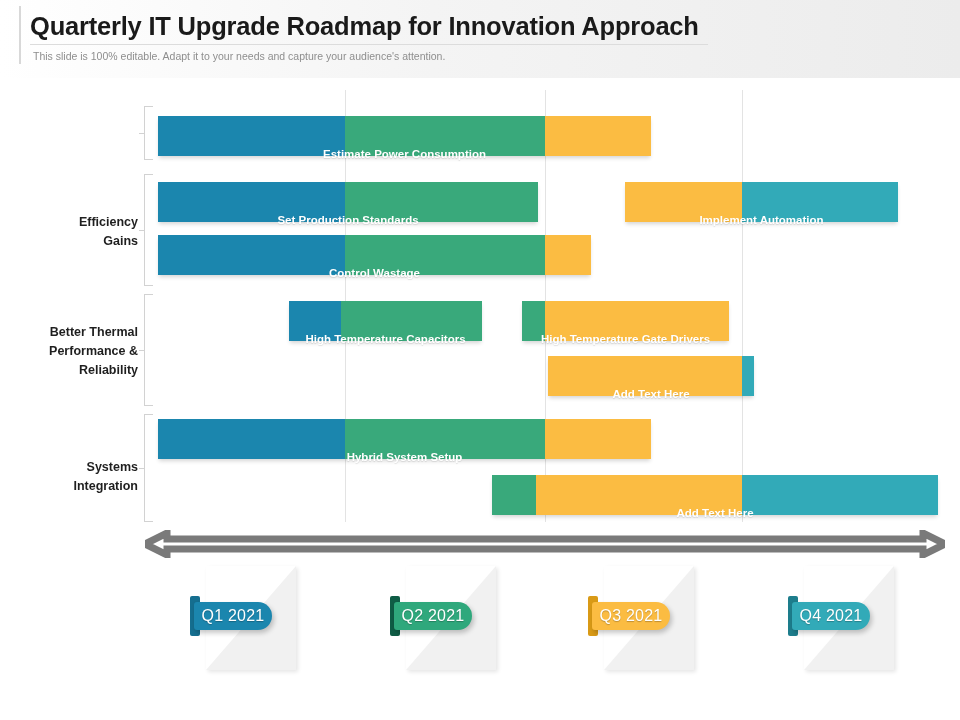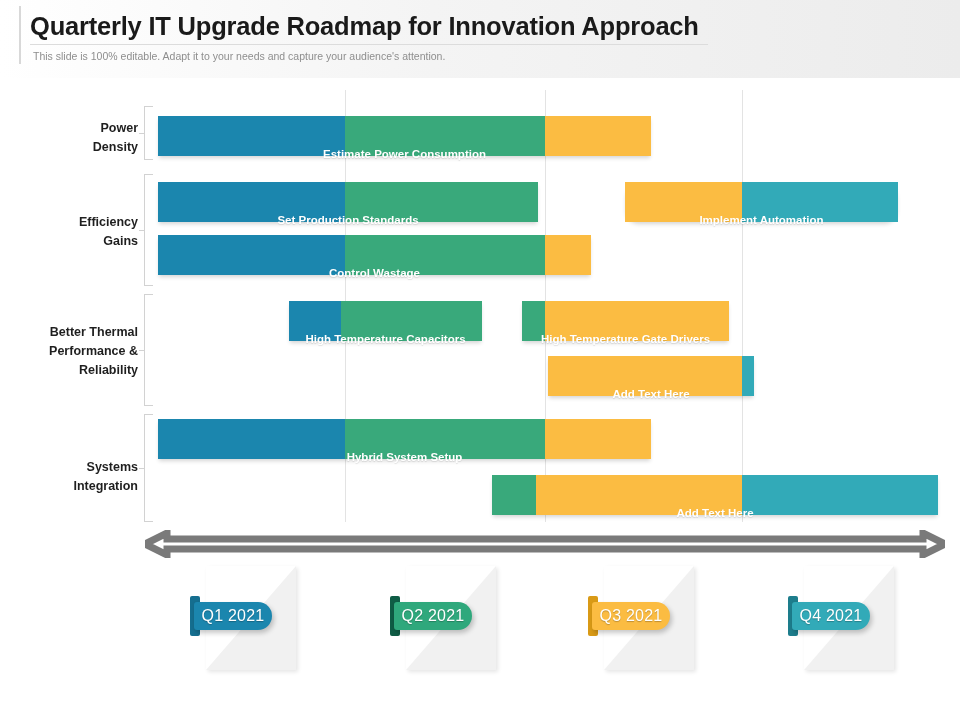--- a/index.html
+++ b/index.html
@@ -189,45 +189,41 @@
   <div class="subtitle">This slide is 100% editable. Adapt it to your needs and capture your audience's attention.</div>
 </div>
 
 <div class="chart">
 
   <div class="gridline" style="left:345px;"></div>
   <div class="gridline" style="left:545px;"></div>
   <div class="gridline" style="left:742px;"></div>
 
   <div class="brace" style="top:28px;height:54px;"></div>
-  <div class="row-label" style="top:41px;">
-    <div>Power</div>
-    <div>Density</div>
-  </div>
 
   <div class="bar" style="left:158px;top:38px;width:493px;">
     <div class="seg" style="width:187px;background:#1b86ae;"></div>
     <div class="seg" style="width:200px;background:#39a97b;"></div>
     <div class="seg" style="width:106px;background:#fbbc42;"></div>
     <div class="bar-label">Estimate Power Consumption</div>
   </div>
 
   <div class="brace" style="top:96px;height:112px;"></div>
   <div class="row-label" style="top:135px;">
     <div>Efficiency</div>
     <div>Gains</div>
   </div>
 
   <div class="bar" style="left:158px;top:104px;width:380px;">
     <div class="seg" style="width:187px;background:#1b86ae;"></div>
     <div class="seg" style="width:193px;background:#39a97b;"></div>
     <div class="bar-label">Set Production Standards</div>
   </div>
 
-  <div class="bar" style="left:625px;top:104px;width:273px;border-radius:14px;">
+  <div class="bar" style="left:625px;top:104px;width:273px;">
     <div class="seg" style="width:117px;background:#fbbc42;"></div>
     <div class="seg" style="width:156px;background:#32aab8;"></div>
     <div class="bar-label">Implement Automation</div>
   </div>
 
   <div class="bar" style="left:158px;top:157px;width:433px;">
     <div class="seg" style="width:187px;background:#1b86ae;"></div>
     <div class="seg" style="width:200px;background:#39a97b;"></div>
     <div class="seg" style="width:46px;background:#fbbc42;"></div>
     <div class="bar-label">Control Wastage</div>

